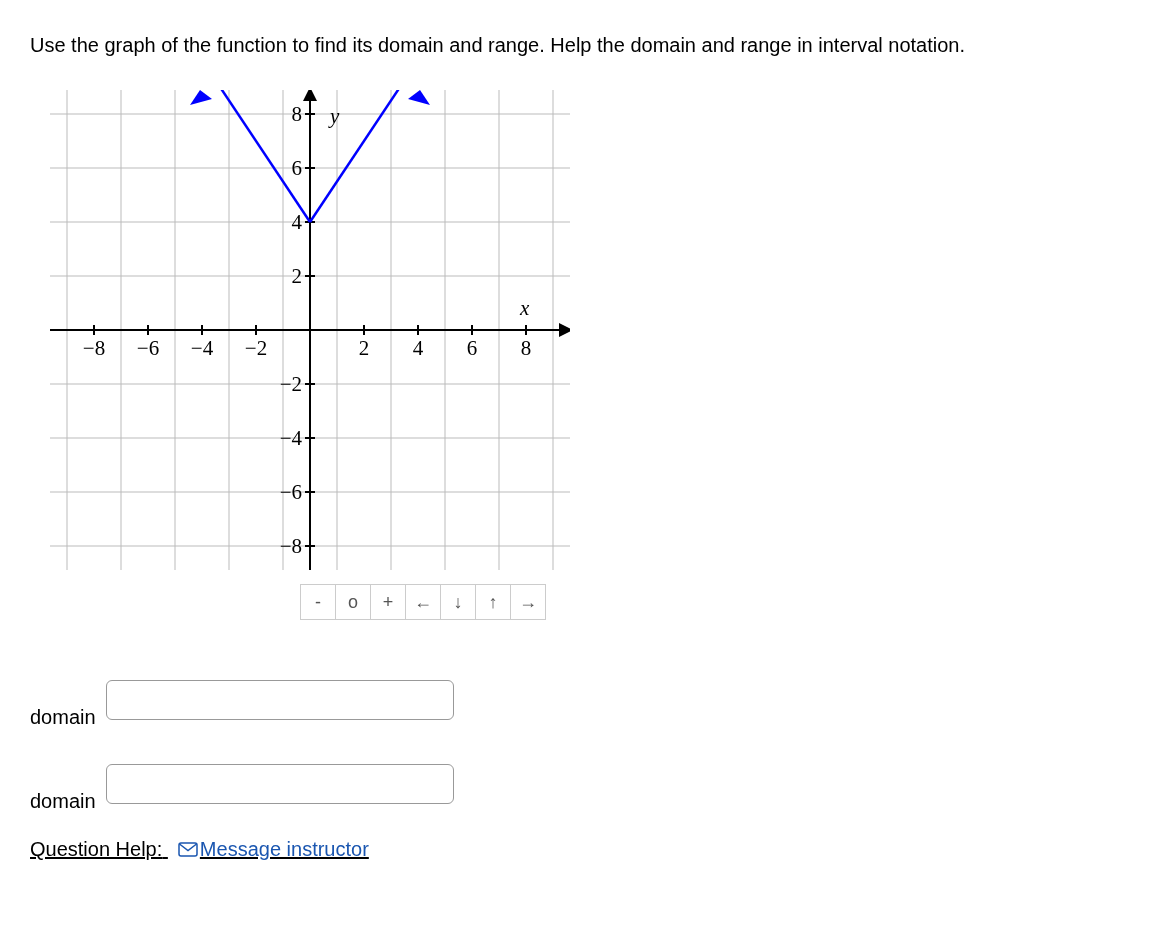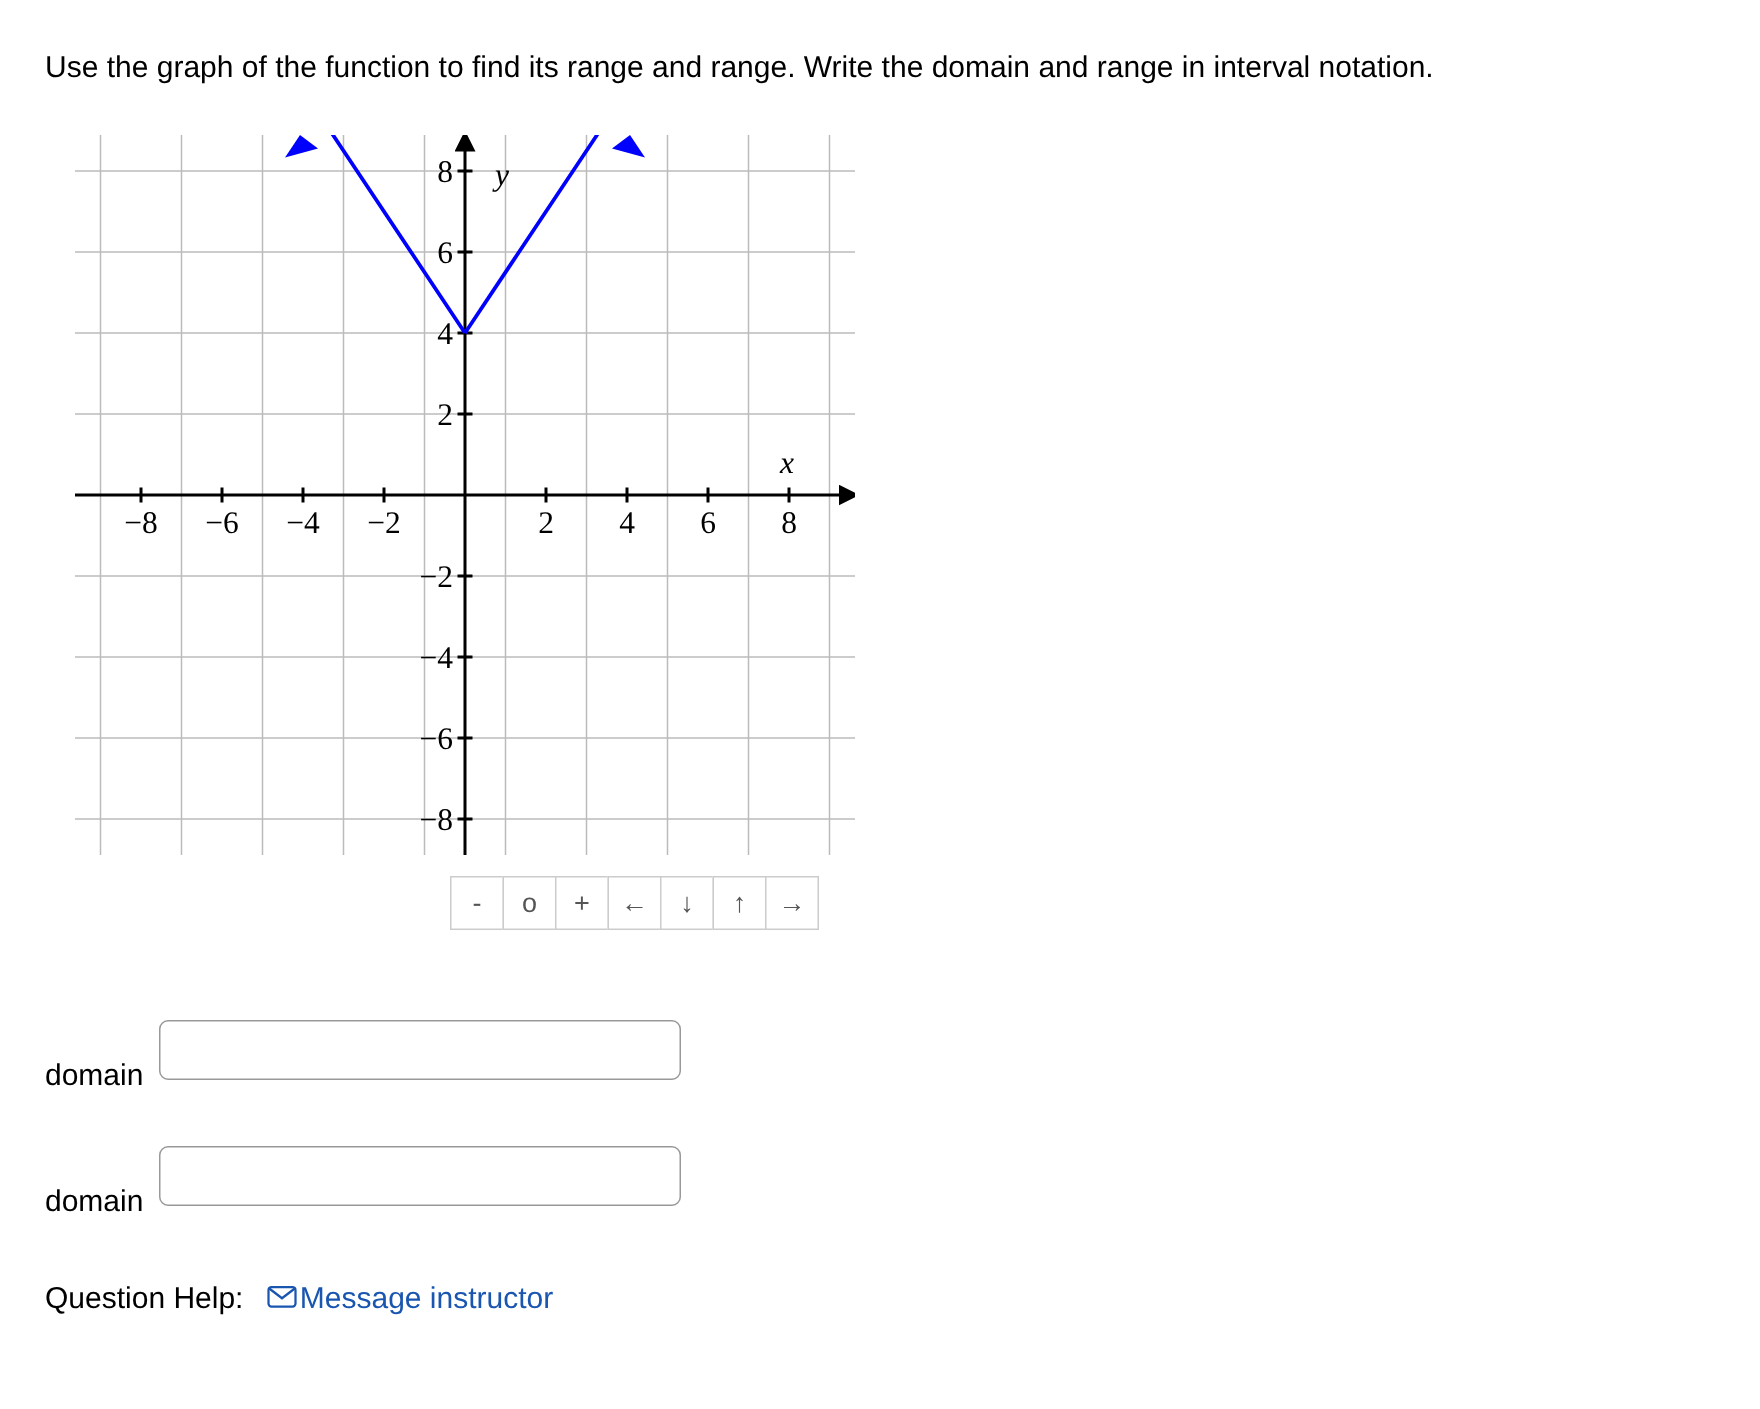--- a/index.html
+++ b/index.html
@@ -59,38 +59,39 @@
   .answer-input {
     border: 1px solid #999;
     border-radius: 6px;
     height: 38px;
     width: 330px;
     font-size: 18px;
     padding: 0 8px;
     font-family: inherit;
   }
   .help-row {
-    margin-top: 42px;
+    margin-top: 25px;
+    text-decoration: underline;
   }
   .help-link {
     color: #1a56b0;
     text-decoration: none;
     margin-left: 10px;
     cursor: pointer;
   }
   .mail-icon {
     display: inline-block;
     vertical-align: middle;
     margin-right: 2px;
   }
 </style>
 </head>
 <body>
 
-<div class="question-text">Use the graph of the function to find its range and range. Write the domain and range in interval notation.</div>
+<div class="question-text">Use the graph of the function to find its domain and range. Help the domain and range in interval notation.</div>
 
 <div class="graph-container">
   <svg class="graph-svg" width="540" height="500" viewBox="0 0 540 500">
     <defs>
       <clipPath id="plotClip">
           <rect x="20" y="0" width="520" height="480"></rect>
         </clipPath>
       <marker id="arrB" viewBox="0 0 10 10" refX="5" refY="5" markerWidth="7" markerHeight="7" orient="auto-start-reverse">
         <path d="M 0 0 L 10 5 L 0 10 z" fill="#0000ff"></path>
       </marker>

